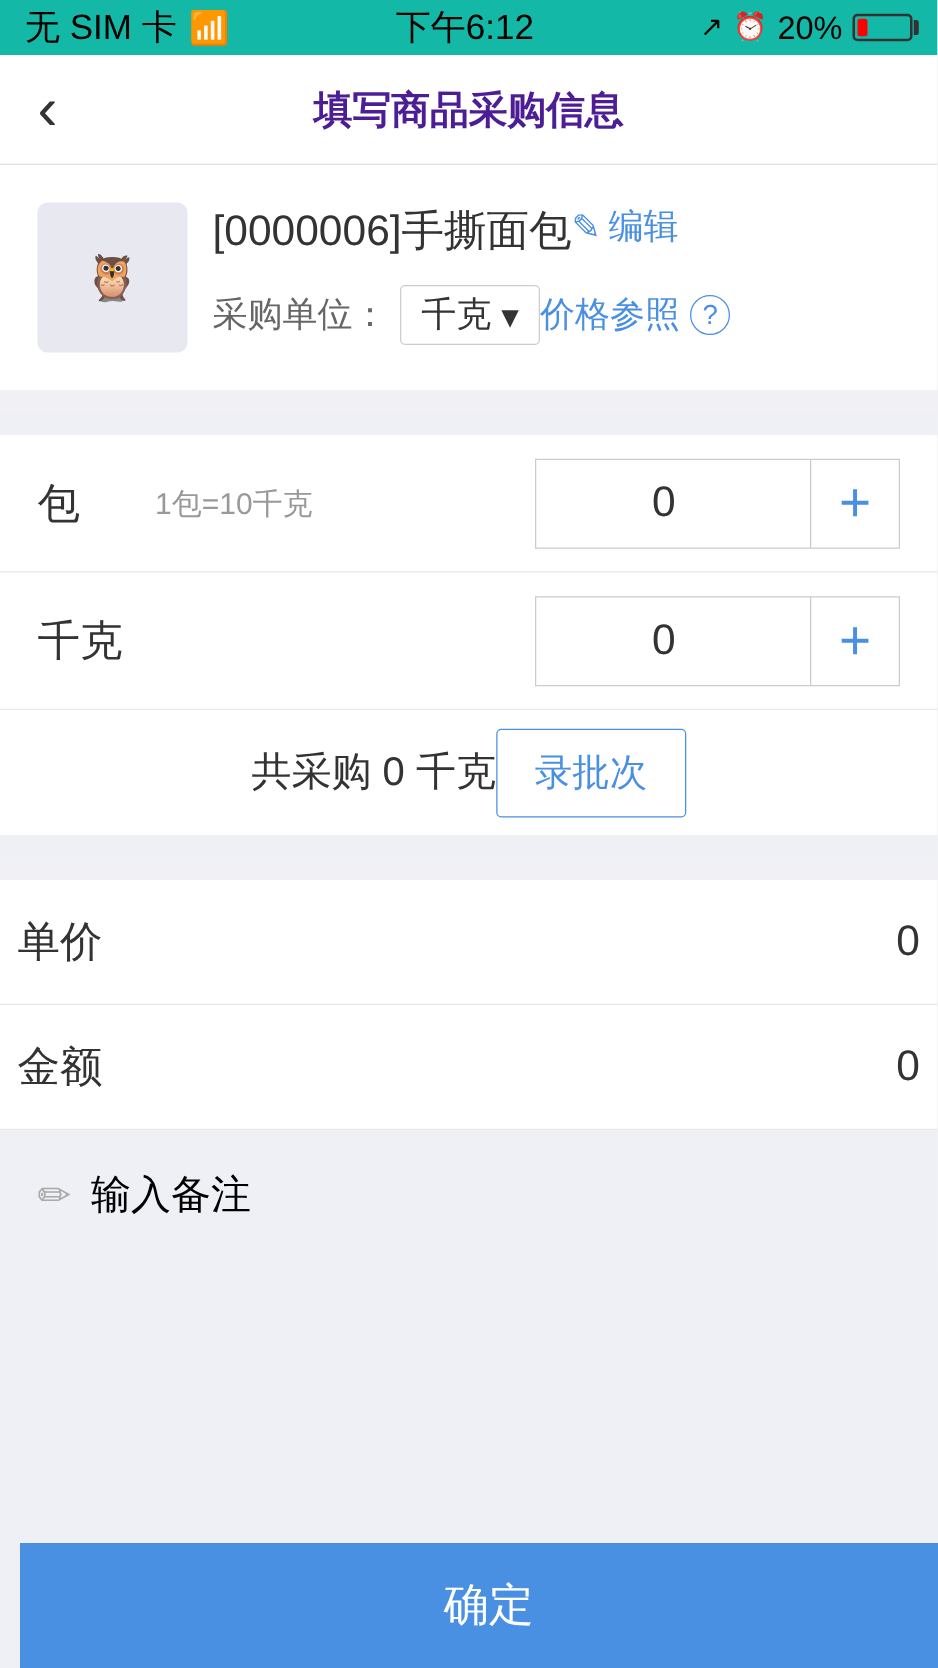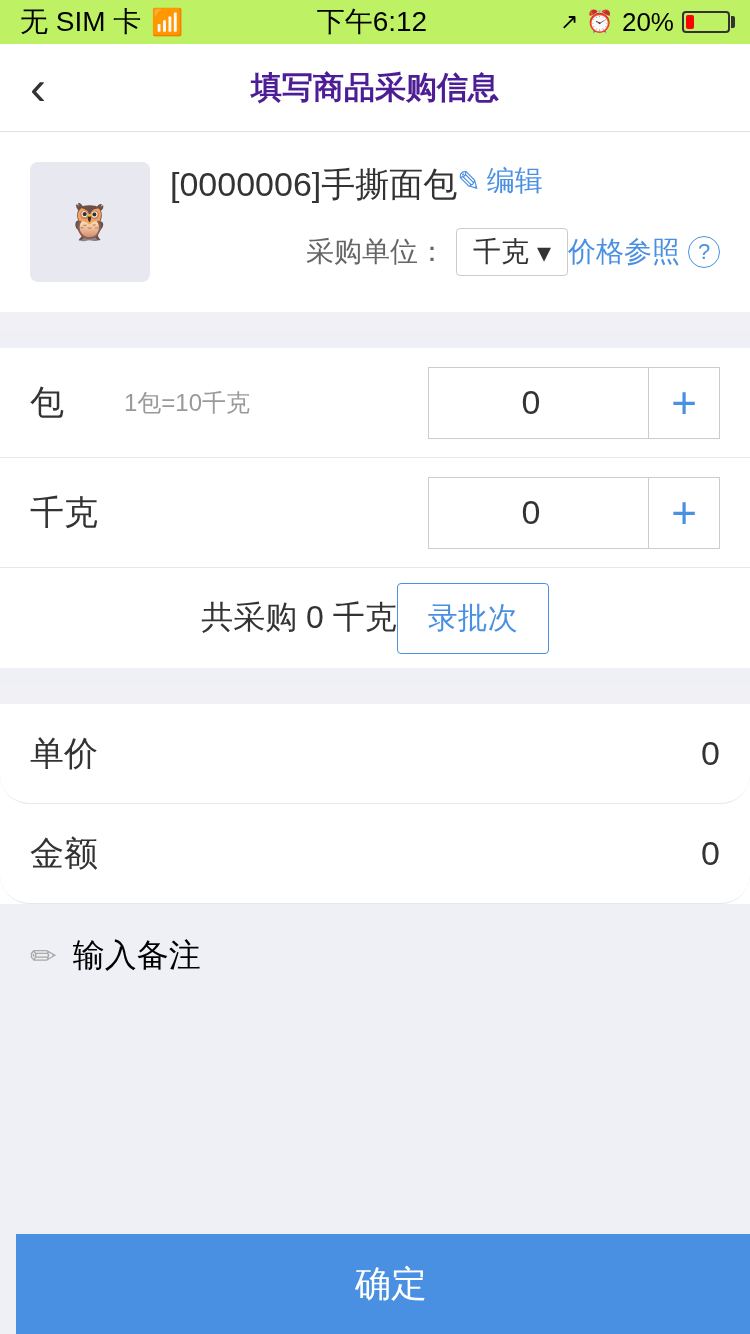--- a/index.html
+++ b/index.html
@@ -8,21 +8,21 @@
       width: 750px;
       min-height: 1334px;
       font-family: -apple-system, "PingFang SC", "Helvetica Neue", Arial, sans-serif;
       background: #f0f0f5;
       font-size: 32px;
     }
 
     
     .status-bar {
       height: 44px;
-      background: #bef264;
+      background: #14b8a6;
       display: flex;
       align-items: center;
       justify-content: space-between;
       padding: 0 20px;
       font-size: 28px;
       font-weight: 500;
     }
     .status-left { display: flex; align-items: center; gap: 10px; }
     .status-right { display: flex; align-items: center; gap: 8px; font-size: 26px; }
     .battery-bar {
@@ -102,21 +102,21 @@
       color: #4a90e2;
       font-size: 28px;
       display: flex;
       align-items: center;
       gap: 6px;
       cursor: pointer;
     }
     .product-unit-row {
       display: flex;
       align-items: center;
-      justify-content: flex-end;
+      justify-content: flex-start;
     }
     .unit-label {
       font-size: 28px;
       color: #666;
       margin-right: 10px;
     }
     .unit-select {
       border: 1px solid #ccc;
       border-radius: 4px;
       padding: 4px 16px;
@@ -217,24 +217,23 @@
 
     
     .price-section {
       background: #fff;
       margin-top: 18px;
     }
     .price-row {
       display: flex;
       align-items: center;
       justify-content: space-between;
-      padding: 0 30px;
+      padding: 0 14px;
       height: 100px;
       border-bottom: 1px solid #e8e8e8;
-      border-radius: 29px;
     }
     .price-row-label {
       font-size: 34px;
       color: #333;
     }
     .price-row-value {
       font-size: 34px;
       color: #333;
     }
 

